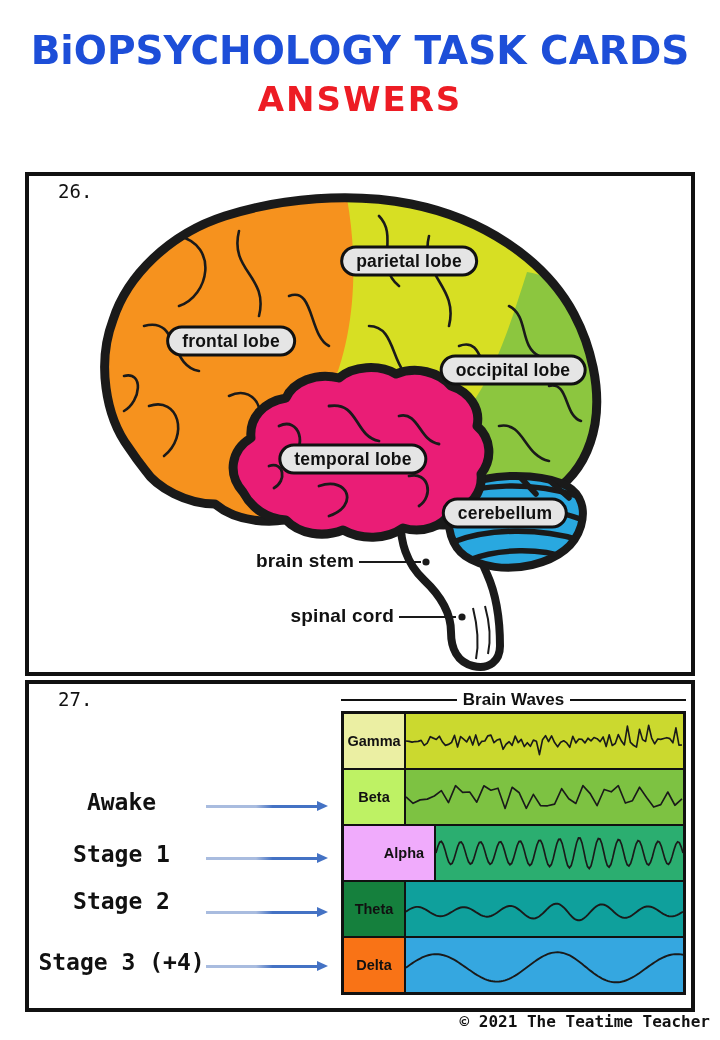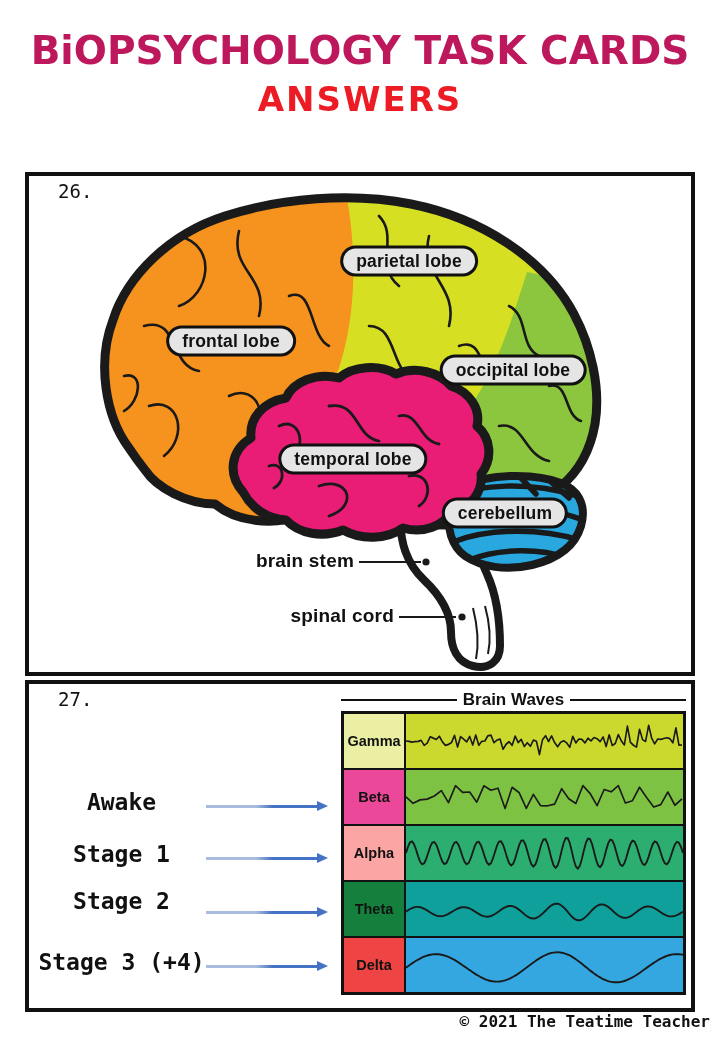--- a/index.html
+++ b/index.html
@@ -1,21 +1,21 @@
 <!DOCTYPE html>
 <html><head>
 <meta charset="utf-8">
 <style>
   html,body{margin:0;padding:0;background:#fff;}
   .page{position:relative;width:720px;height:1040px;background:#fff;overflow:hidden;
         font-family:"Liberation Sans",sans-serif;color:#111;}
   
   .hdr{position:absolute;top:30px;left:0;width:720px;text-align:center;}
   .title{font-family:"DejaVu Sans",sans-serif;font-weight:800;font-size:39px;
-         letter-spacing:0px;color:#be185d;line-height:1.1;}
+         letter-spacing:0px;color:#1d4ed8;line-height:1.1;}
   .subtitle{font-family:"DejaVu Sans",sans-serif;font-weight:800;font-size:34px;
          letter-spacing:2px;color:#ED1C24;line-height:1.1;margin-top:8px;}
   
   .card{position:absolute;left:25px;width:662px;border:4px solid #111;background:#fff;}
   .card26{top:172px;height:496px;}
   .card27{top:680px;height:324px;}
   .cardnum{position:absolute;left:10px;top:4px;font-family:"DejaVu Sans Mono",monospace;
            font-weight:400;font-size:19px;z-index:5;margin-left:19px;}
   
   .pill{position:absolute;transform:translate(-50%,-50%);background:#e5e5e5;border:3px solid #111;
@@ -200,45 +200,45 @@
     <div class="bw-table">
       <div class="bw-row">
         <div class="wlabel" style="background: rgb(235, 239, 163); text-align: center;">Gamma</div>
         <div class="wcell" style="background: rgb(203, 217, 47);">
           <svg viewBox="0 0 274 51" preserveAspectRatio="none">
             <path fill="none" stroke="#1a1a1a" stroke-width="1.6" stroke-linejoin="round" d="M0 25.5 L3 25.9 L6 26.6 L9 26.0 L12 25.9 L15 24.9 L18 29.6 L21 27.5 L24 21.4 L27 22.8 L30 24.0 L33 21.0 L36 26.4 L39 29.6 L42 28.7 L45 27.0 L48 20.2 L51 31.2 L54 21.3 L57 23.7 L60 26.4 L63 21.2 L66 29.3 L69 19.8 L72 29.6 L75 25.8 L78 25.5 L81 20.6 L84 20.0 L87 27.1 L90 24.6 L93 23.7 L96 33.3 L99 28.6 L102 26.2 L105 29.6 L108 20.9 L111 27.0 L114 23.9 L117 30.7 L120 27.1 L123 30.5 L126 24.7 L129 25.7 L132 38.3 L135 24.4 L138 20.5 L141 26.0 L144 20.7 L147 27.0 L150 31.0 L153 26.7 L156 25.3 L159 27.3 L162 31.4 L165 21.1 L168 27.3 L171 23.6 L174 24.0 L177 27.3 L180 22.9 L183 25.4 L186 22.2 L189 23.3 L192 26.1 L195 21.7 L198 30.7 L201 19.6 L204 29.7 L207 27.9 L210 19.5 L213 25.4 L216 29.2 L219 11.5 L222 26.9 L225 29.5 L228 31.3 L231 14.4 L234 24.2 L237 25.9 L240 10.7 L243 22.7 L246 28.2 L249 23.6 L252 24.0 L255 23.1 L258 22.4 L261 23.3 L264 27.2 L267 13.1 L270 29.4 L273 29.3"></path>
             </svg>
         </div>
       </div>
       <div class="bw-row">
-        <div class="wlabel" style="background: #ec4899;">Beta</div>
+        <div class="wlabel" style="background: #bef264;">Beta</div>
         <div class="wcell" style="background: rgb(125, 194, 66);">
           <svg viewBox="0 0 274 51" preserveAspectRatio="none">
             <path fill="none" stroke="#1a1a1a" stroke-width="1.6" stroke-linejoin="round" d="M0 25.5 L7 31.5 L14 28.2 L21 27.5 L28 24.6 L35 19.5 L42 30.8 L49 14.8 L56 21.1 L63 20.8 L70 30.4 L77 14.9 L84 19.1 L91 17.2 L98 36.3 L105 16.3 L112 21.5 L119 36.2 L126 23.0 L133 33.6 L140 33.8 L147 32.2 L154 17.6 L161 27.2 L168 31.6 L175 14.7 L182 22.0 L189 33.7 L196 18.4 L203 20.6 L210 14.8 L217 31.2 L224 29.0 L231 16.3 L238 26.0 L245 35.0 L252 32.7 L259 20.8 L266 33.3 L273 27.2"></path>
             </svg>
         </div>
       </div>
       <div class="bw-row">
-        <div class="wlabel" style="background: #fca5a5;">Alpha</div>
+        <div class="wlabel" style="background: #f0abfc; padding-left: 30px;">Alpha</div>
         <div class="wcell" style="background: rgb(43, 174, 112);">
           <svg viewBox="0 0 274 51" preserveAspectRatio="none">
             <path fill="none" stroke="#1a1a1a" stroke-width="1.8" d="M0 25.5 L2 19.5 L4 15.4 L6 14.6 L8 17.3 L10 22.5 L12 28.7 L14 33.8 L16 36.2 L18 35.2 L20 31.1 L22 25.3 L24 19.5 L26 15.7 L28 15.1 L30 17.7 L32 22.9 L34 28.8 L36 33.7 L38 36.0 L40 34.9 L42 30.8 L44 25.0 L46 19.4 L48 15.7 L50 15.2 L52 17.9 L54 23.1 L56 29.1 L58 33.9 L60 36.1 L62 34.9 L64 30.6 L66 24.8 L68 19.1 L70 15.4 L72 15.0 L74 17.9 L76 23.3 L78 29.4 L80 34.4 L82 36.5 L84 35.2 L86 30.7 L88 24.5 L90 18.5 L92 14.8 L94 14.4 L96 17.6 L98 23.4 L100 29.9 L102 35.1 L104 37.3 L106 35.7 L108 30.8 L110 24.1 L112 17.8 L114 13.8 L116 13.6 L118 17.2 L120 23.5 L122 30.6 L124 36.1 L126 38.3 L128 36.4 L130 31.0 L132 23.7 L134 16.9 L136 12.7 L138 12.6 L140 16.6 L142 23.6 L144 31.3 L146 37.3 L148 39.5 L150 37.3 L152 31.2 L154 23.2 L156 15.8 L158 11.4 L160 11.5 L162 16.1 L164 23.8 L166 32.1 L168 38.2 L170 40.2 L172 37.5 L174 31.0 L176 22.9 L178 15.7 L180 11.8 L182 12.3 L184 16.9 L186 24.2 L188 31.8 L190 37.3 L192 38.9 L194 36.3 L196 30.2 L198 22.8 L200 16.4 L202 12.9 L204 13.5 L206 17.9 L208 24.6 L210 31.5 L212 36.4 L214 37.8 L216 35.2 L218 29.6 L220 22.8 L222 16.9 L224 13.9 L226 14.6 L228 18.7 L230 25.0 L232 31.3 L234 35.7 L236 36.8 L238 34.3 L240 29.1 L242 22.7 L244 17.3 L246 14.6 L248 15.3 L250 19.3 L252 25.2 L254 31.2 L256 35.3 L258 36.2 L260 33.7 L262 28.6 L264 22.6 L266 17.5 L268 15.0 L270 15.8 L272 19.8 L274 25.5"></path>
             </svg>
         </div>
       </div>
       <div class="bw-row">
         <div class="wlabel" style="background: #15803d;">Theta</div>
         <div class="wcell" style="background: rgb(15, 160, 156);">
           <svg viewBox="0 0 274 51" preserveAspectRatio="none">
             <path fill="none" stroke="#1a1a1a" stroke-width="1.8" d="M0 28.1 L2 26.7 L4 25.5 L6 24.6 L8 23.9 L10 23.5 L12 23.5 L14 23.8 L16 24.4 L18 25.3 L20 26.4 L22 27.5 L24 28.8 L26 29.9 L28 30.9 L30 31.7 L32 32.1 L34 32.3 L36 32.2 L38 31.8 L40 31.0 L42 30.1 L44 29.0 L46 27.9 L48 26.7 L50 25.7 L52 24.8 L54 24.1 L56 23.8 L58 23.8 L60 24.1 L62 24.6 L64 25.5 L66 26.6 L68 27.7 L70 29.0 L72 30.1 L74 31.2 L76 32.0 L78 32.5 L80 32.8 L82 32.6 L84 32.1 L86 31.3 L88 30.2 L90 29.0 L92 27.6 L94 26.2 L96 24.9 L98 23.9 L100 23.1 L102 22.7 L104 22.6 L106 23.0 L108 23.8 L110 24.9 L112 26.3 L114 27.9 L116 29.5 L118 31.1 L120 32.5 L122 33.6 L124 34.3 L126 34.5 L128 34.2 L130 33.5 L132 32.3 L134 30.8 L136 29.0 L138 27.1 L140 25.2 L142 23.4 L144 22.0 L146 21.0 L148 20.5 L150 20.5 L152 21.2 L154 22.4 L156 24.0 L158 26.0 L160 28.2 L162 30.5 L164 32.6 L166 34.4 L168 35.6 L170 36.1 L172 36.1 L174 35.5 L176 34.3 L178 32.7 L180 30.8 L182 28.7 L184 26.7 L186 24.8 L188 23.2 L190 22.0 L192 21.3 L194 21.1 L196 21.5 L198 22.3 L200 23.5 L202 25.0 L204 26.7 L206 28.5 L208 30.2 L210 31.6 L212 32.8 L214 33.5 L216 33.9 L218 33.8 L220 33.2 L222 32.4 L224 31.2 L226 29.8 L228 28.3 L230 26.8 L232 25.5 L234 24.4 L236 23.6 L238 23.2 L240 23.1 L242 23.4 L244 24.0 L246 24.9 L248 26.0 L250 27.3 L252 28.6 L254 29.8 L256 30.9 L258 31.7 L260 32.3 L262 32.5 L264 32.4 L266 32.0 L268 31.3 L270 30.3 L272 29.2 L274 28.1"></path>
             </svg>
         </div>
       </div>
       <div class="bw-row">
-        <div class="wlabel" style="background: #ef4444;">Delta</div>
+        <div class="wlabel" style="background: #f97316;">Delta</div>
         <div class="wcell" style="background: rgb(53, 167, 224);">
           <svg viewBox="0 0 274 51" preserveAspectRatio="none">
             <path fill="none" stroke="#1a1a1a" stroke-width="1.8" d="M0 28.1 L2 26.7 L4 25.3 L6 24.0 L8 22.7 L10 21.5 L12 20.4 L14 19.4 L16 18.4 L18 17.6 L20 16.9 L22 16.3 L24 15.8 L26 15.5 L28 15.3 L30 15.3 L32 15.4 L34 15.6 L36 16.0 L38 16.5 L40 17.1 L42 17.9 L44 18.7 L46 19.7 L48 20.7 L50 21.9 L52 23.1 L54 24.4 L56 25.7 L58 27.0 L60 28.3 L62 29.7 L64 31.0 L66 32.3 L68 33.6 L70 34.8 L72 35.9 L74 37.0 L76 37.9 L78 38.8 L80 39.5 L82 40.1 L84 40.6 L86 40.9 L88 41.1 L90 41.2 L92 41.1 L94 40.9 L96 40.5 L98 40.0 L100 39.3 L102 38.5 L104 37.6 L106 36.6 L108 35.5 L110 34.3 L112 33.0 L114 31.7 L116 30.3 L118 28.9 L120 27.4 L122 26.0 L124 24.5 L126 23.1 L128 21.8 L130 20.4 L132 19.2 L134 18.1 L136 17.0 L138 16.1 L140 15.3 L142 14.6 L144 14.1 L146 13.8 L148 13.6 L150 13.5 L152 13.6 L154 13.9 L156 14.3 L158 14.9 L160 15.7 L162 16.5 L164 17.6 L166 18.8 L168 20.1 L170 21.5 L172 22.9 L174 24.4 L176 26.0 L178 27.5 L180 29.1 L182 30.6 L184 32.0 L186 33.5 L188 34.8 L190 36.1 L192 37.2 L194 38.3 L196 39.2 L198 40.0 L200 40.7 L202 41.2 L204 41.6 L206 41.8 L208 41.8 L210 41.8 L212 41.5 L214 41.1 L216 40.6 L218 39.9 L220 39.1 L222 38.2 L224 37.2 L226 36.1 L228 34.9 L230 33.7 L232 32.4 L234 31.0 L236 29.6 L238 28.2 L240 26.8 L242 25.5 L244 24.2 L246 22.9 L248 21.7 L250 20.5 L252 19.5 L254 18.5 L256 17.7 L258 16.9 L260 16.3 L262 15.8 L264 15.5 L266 15.3 L268 15.2 L270 15.3 L272 15.5 L274 15.9"></path>
             </svg>
         </div>
       </div>
     </div>
 
     <div class="stage-lbl" style="top:105px;">Awake</div>
     <div class="arrow" style="top:116px;">

